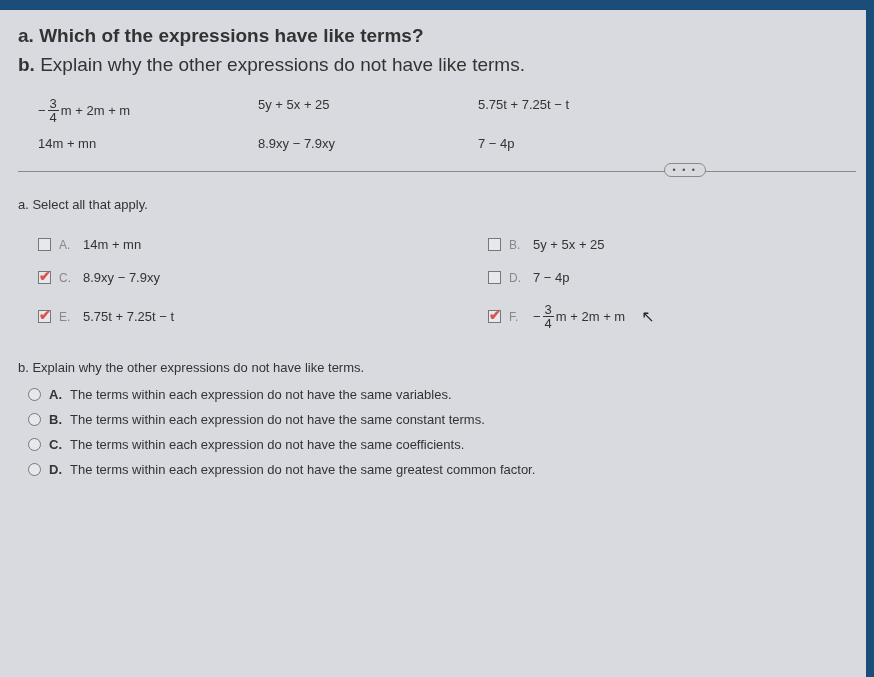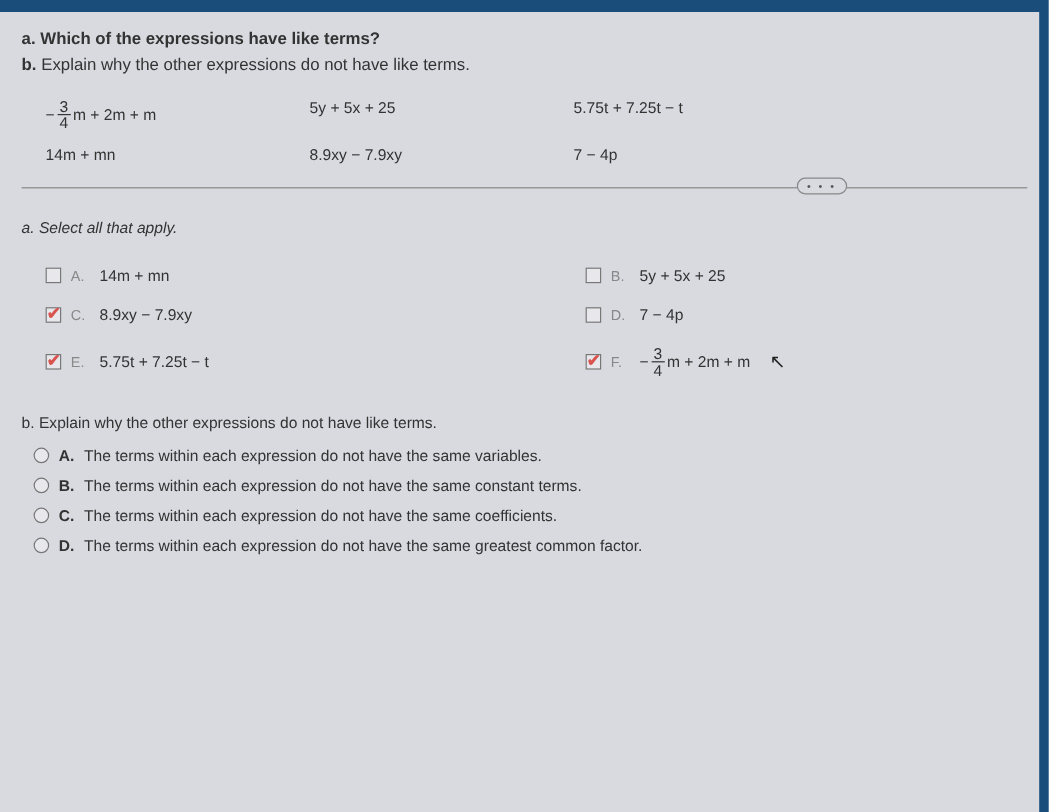--- a/index.html
+++ b/index.html
@@ -17,21 +17,21 @@
     }
     .top-bar {
       height: 10px;
       background: #1a4d7a;
     }
     .content {
       padding: 12px 18px;
       color: #333;
     }
     .question-header {
-      font-size: 14px;
+      font-size: 19px;
       line-height: 1.5;
       margin-bottom: 18px;
     }
     .question-header b {
       font-weight: bold;
     }
     .expressions-grid {
       display: grid;
       grid-template-columns: 200px 200px 200px;
       gap: 12px 20px;
@@ -71,21 +71,20 @@
       border: 1px solid #888;
       border-radius: 10px;
       padding: 1px 8px;
       font-size: 9px;
       color: #555;
       letter-spacing: 2px;
     }
     .section-a {
       font-size: 13px;
       margin-bottom: 25px;
-      font-style: italic;
     }
     .choices-grid {
       display: grid;
       grid-template-columns: 450px 250px;
       row-gap: 18px;
       margin-left: 20px;
       font-size: 13px;
     }
     .choice {
       display: flex;

